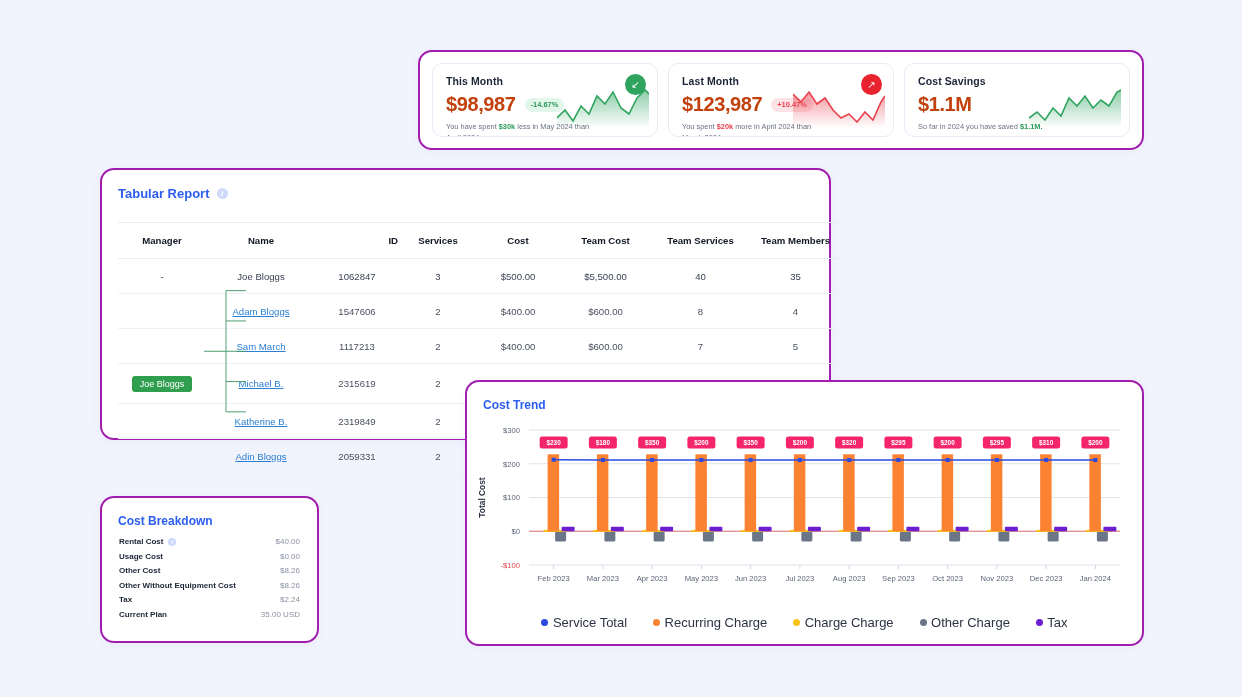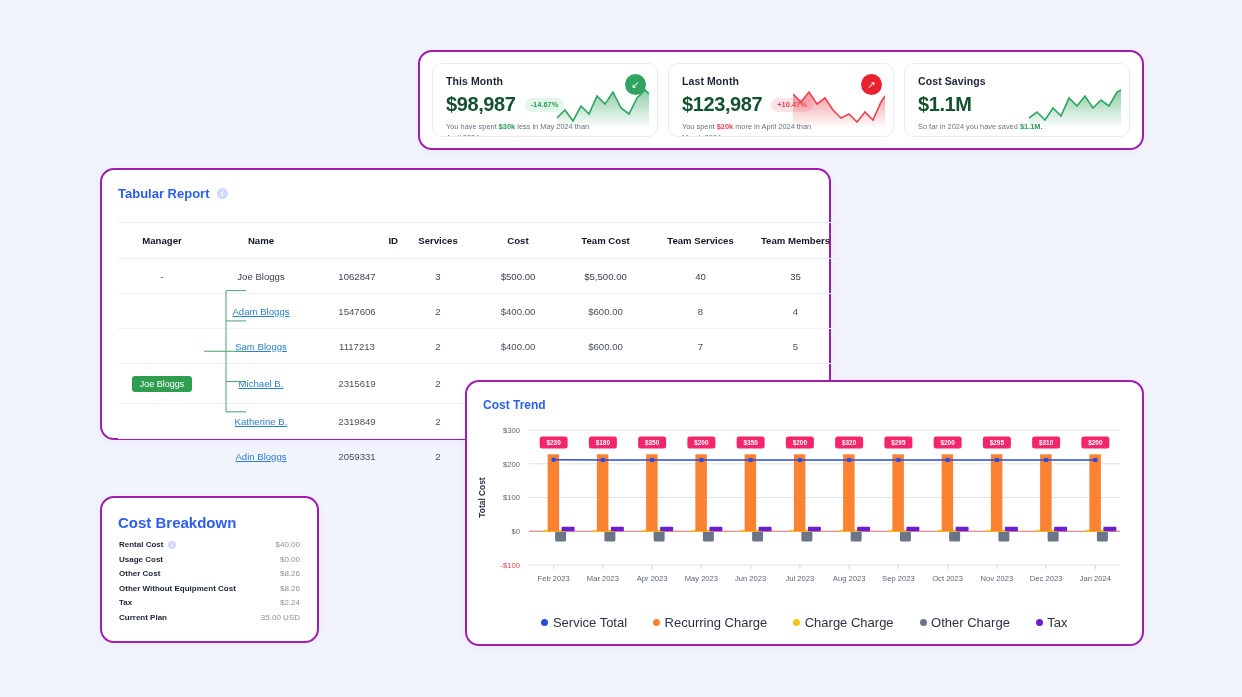--- a/index.html
+++ b/index.html
@@ -18,21 +18,21 @@
 
   
   #stat-strip{left:418px;top:50px;width:722px;height:96px;padding:0;border-radius:14px;}
   .stat-row{display:flex;gap:10px;padding:11px 12px;box-sizing:border-box;height:100%;}
   .stat-card{
     flex:1;background:#fff;border:1px solid #e8ecf7;border-radius:10px;
     position:relative;padding:11px 13px;box-sizing:border-box;overflow:hidden;
   }
   .stat-title{font-size:10.5px;font-weight:bold;color:#1b2436;letter-spacing:.1px;}
   .stat-valrow{display:flex;align-items:center;gap:9px;margin-top:6px;}
-  .stat-value{font-size:20px;font-weight:bold;color:#14532d;letter-spacing:-.4px;}
+  .stat-value{font-size:20px;font-weight:bold;color:#c2410c;letter-spacing:-.4px;}
   .chip{font-size:7.5px;font-weight:bold;border-radius:9px;padding:2.5px 6px;white-space:nowrap;}
   .chip.down{background:#e3f6ea;color:#2a9a5b;}
   .chip.up{background:#fde3e5;color:#e8434f;}
   .stat-desc{font-size:7.4px;color:#6a7186;line-height:1.45;margin-top:6px;width:150px;}
   .stat-desc b{font-weight:bold;}
   .hl-green{color:#2a9a5b;}
   .hl-red{color:#e8434f;}
   .badge-circle{
     position:absolute;right:11px;top:10px;width:21px;height:21px;border-radius:50%;
     display:flex;align-items:center;justify-content:center;color:#fff;font-size:10px;
@@ -65,21 +65,21 @@
   .cell-name{position:relative;}
   .link{color:#2b7fd4;text-decoration:underline;font-size:9.6px;cursor:pointer;}
   .mgr-tag{
     display:inline-block;background:#2f9e4f;color:#fff;font-size:9px;
     padding:3px 8px;border-radius:3px;white-space:nowrap;
   }
   #tree-overlay{position:absolute;left:16px;top:52px;width:695px;height:210px;pointer-events:none;}
 
   
   #cost-breakdown{left:100px;top:496px;width:215px;height:143px;}
-  #cost-breakdown .card-title{font-size:15px;}
+  #cost-breakdown .card-title{font-size:12px;}
   .cb-list{padding:9px 17px 0 17px;}
   .cb-row{display:flex;align-items:center;margin-bottom:5.5px;}
   .cb-label{font-size:8px;font-weight:bold;color:#1b2436;display:flex;align-items:center;gap:5px;justify-content:flex-end;}
   .cb-val{margin-left:auto;font-size:8px;color:#8a91a3;}
   .cb-icon{width:8px;height:8px;border-radius:50%;background:#cfd9fb;color:#fff;font-size:6px;line-height:8px;text-align:center;font-weight:bold;font-style:italic;}
 
   
   #cost-trend{left:465px;top:380px;width:675px;height:262px;}
   #cost-trend .card-title{font-size:12px;}
   #trend-svg{position:absolute;left:0;top:30px;width:675px;height:195px;}
@@ -193,21 +193,21 @@
           <td class="cell-name"><span class="link">Adam Bloggs</span></td>
           <td>1547606</td>
           <td>2</td>
           <td>$400.00</td>
           <td>$600.00</td>
           <td>8</td>
           <td>4</td>
         </tr>
         <tr>
           <td></td>
-          <td class="cell-name"><span class="link">Sam Bloggs</span></td>
+          <td class="cell-name"><span class="link">Sam March</span></td>
           <td>1117213</td>
           <td>2</td>
           <td>$400.00</td>
           <td>$600.00</td>
           <td>7</td>
           <td>5</td>
         </tr>
         <tr>
           <td><span class="mgr-tag">Joe Bloggs</span></td>
           <td class="cell-name"><span class="link">Michael B.</span></td>

